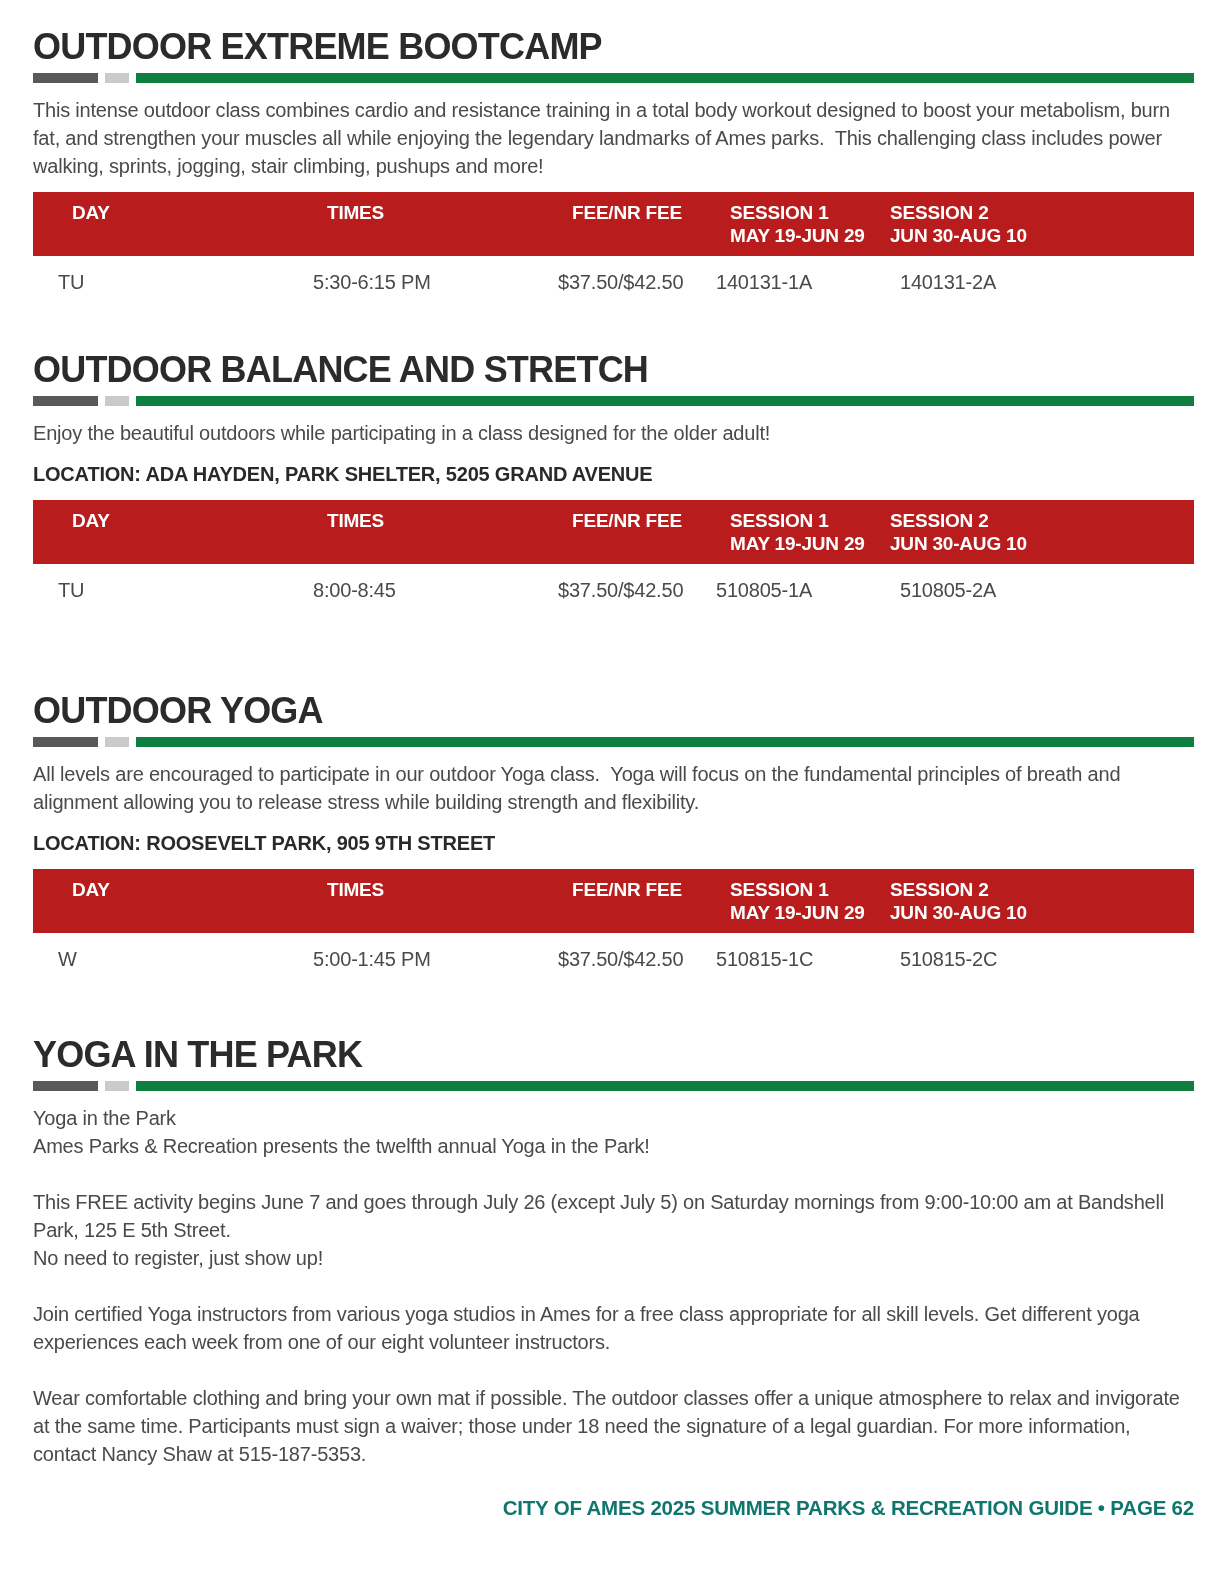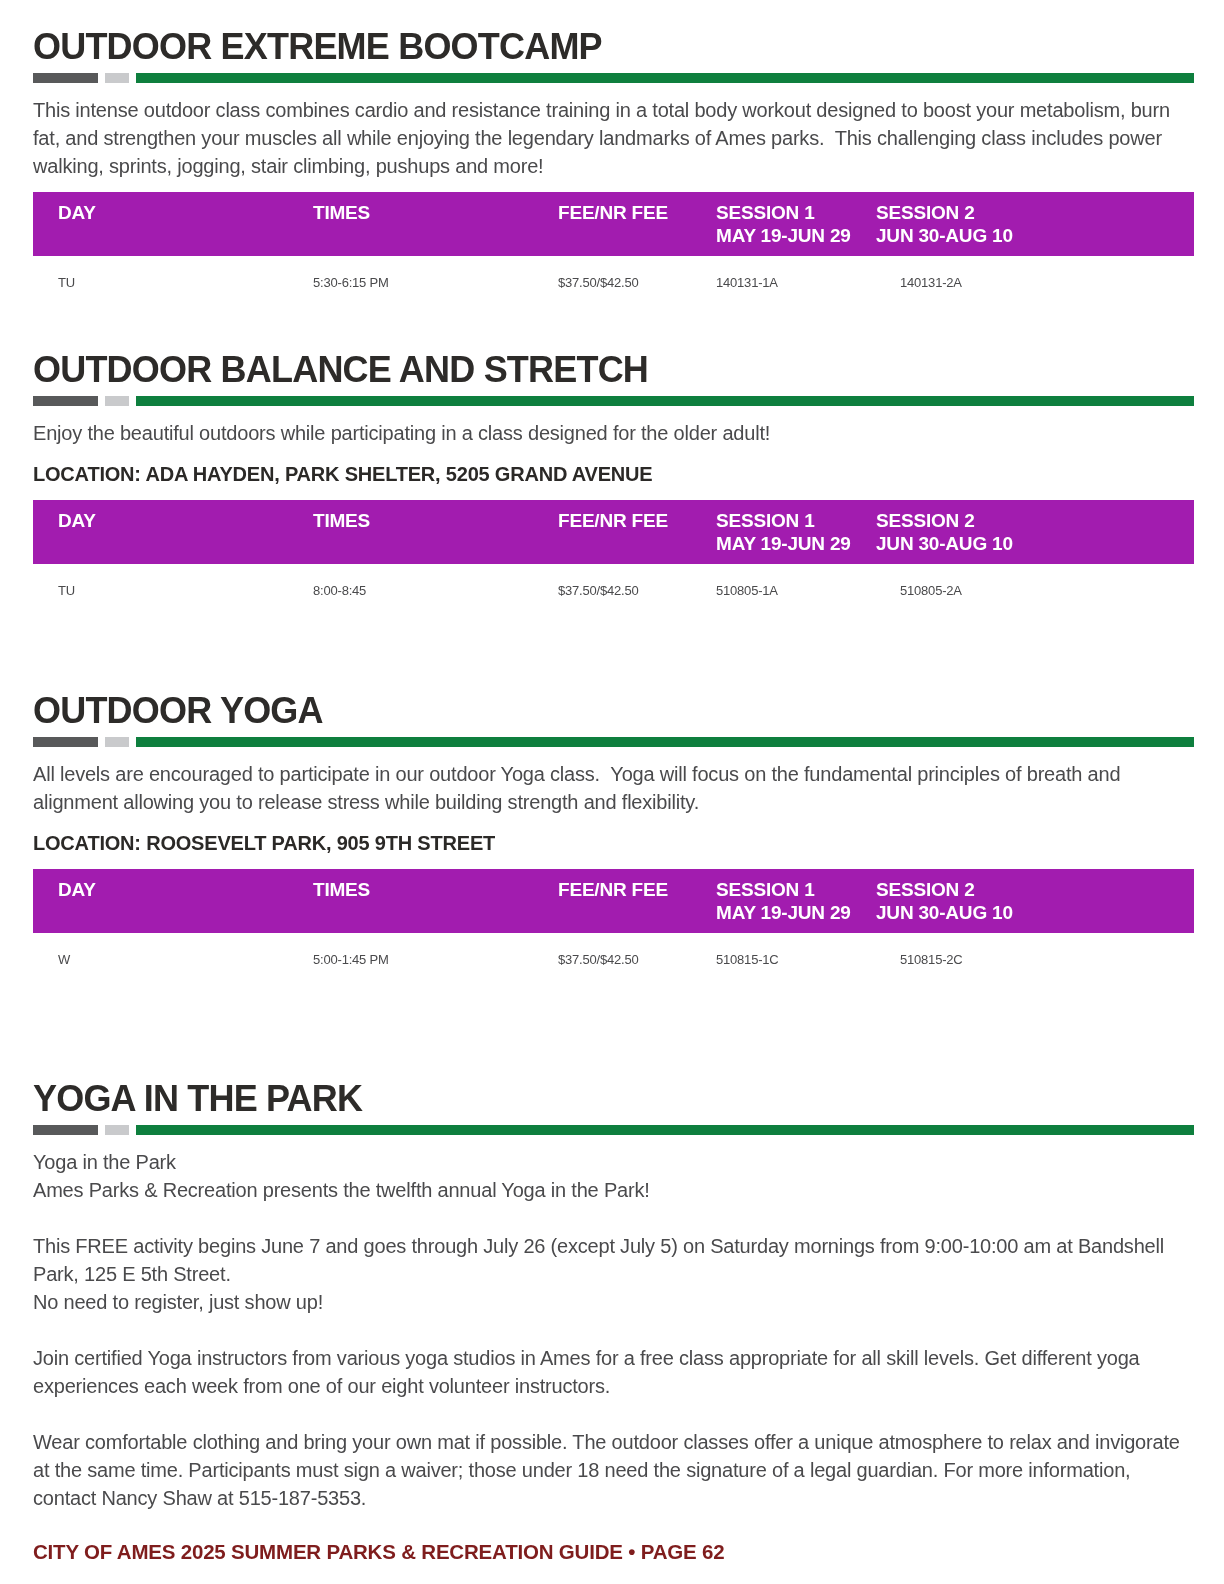--- a/index.html
+++ b/index.html
@@ -43,56 +43,56 @@
     line-height: 28px;
     font-weight: bold;
     letter-spacing: -0.2px;
     color: #2b2927;
   }
 
   .schedule-table { margin-top: 12px; }
   .t-head {
     display: grid;
     grid-template-columns: 255px 245px 158px 160px 1fr;
-    background: #a21caf;
+    background: #b91c1c;
     color: #ffffff;
     font-weight: bold;
     font-size: 19px;
     line-height: 23px;
-    padding: 9px 0 9px 25px;
+    padding: 9px 0 9px 39px;
     min-height: 56px;
     letter-spacing: -0.2px;
   }
   .two-line { white-space: pre-line; }
   .t-row {
     display: grid;
     grid-template-columns: 255px 245px 158px 160px 1fr;
-    font-size: 13px;
+    font-size: 20px;
     line-height: 23px;
     padding: 15px 0 15px 25px;
     letter-spacing: -0.2px;
   }
   .cell-session2 { padding-left: 24px; }
 
   .sec-2 { margin-top: 42px; }
   .sec-3 { margin-top: 75px; }
-  .sec-4 { margin-top: 94px; }
+  .sec-4 { margin-top: 50px; }
 
   .yoga-copy { margin-top: 13px; }
   .yoga-paragraph {
     margin: 0 0 28px 0;
     font-size: 20px;
     line-height: 28px;
     letter-spacing: -0.2px;
     white-space: pre-wrap;
   }
   .page-footer {
     margin-top: 5px;
-    text-align: left;
-    color: #7f1d1d;
+    text-align: right;
+    color: #0f766e;
     font-weight: bold;
     font-size: 20.5px;
     letter-spacing: -0.2px;
   }
 </style>
 </head>
 <body>
 
 <div class="section sec-1">
   <h2 class="section-title">OUTDOOR EXTREME BOOTCAMP</h2>

